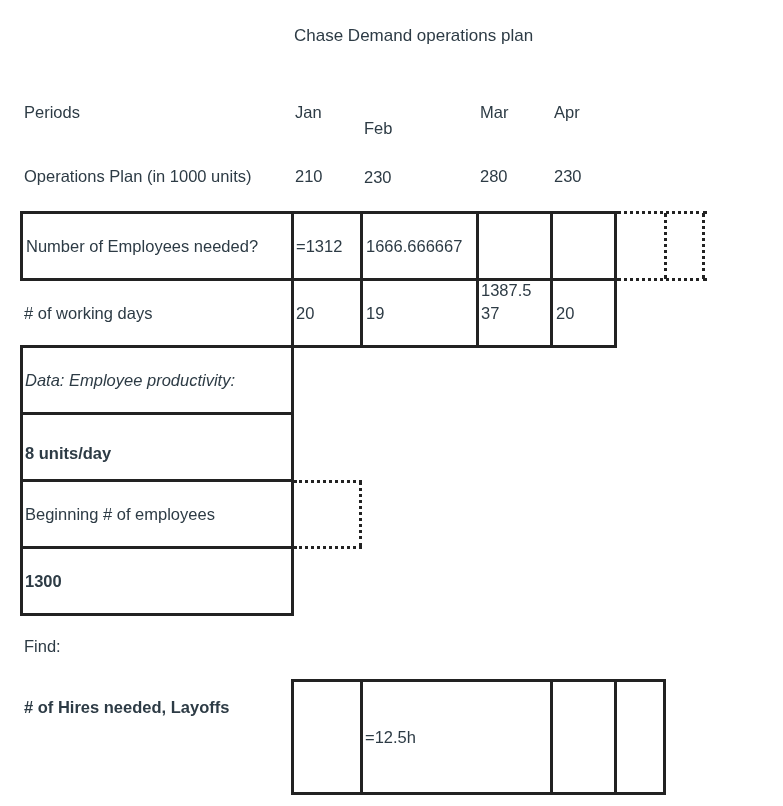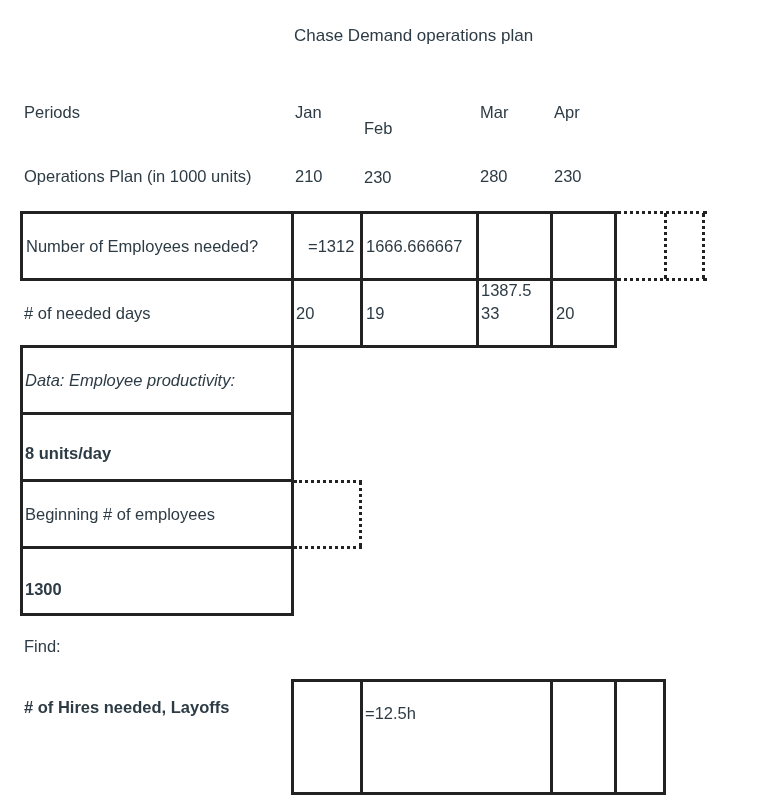--- a/index.html
+++ b/index.html
@@ -45,60 +45,60 @@
   <div class="vline" style="left:476px; top:211px; height:137px;"></div>
   <div class="vline" style="left:550px; top:211px; height:137px;"></div>
   <div class="vline" style="left:614px; top:211px; height:137px;"></div>
 
   <div class="dot-h" style="left:617px; top:211px; width:90px;"></div>
   <div class="dot-h" style="left:617px; top:278px; width:90px;"></div>
   <div class="dot-v" style="left:664px; top:213px; height:66px;"></div>
   <div class="dot-v" style="left:702px; top:213px; height:66px;"></div>
 
   <div class="cell" style="left:23px; top:214px; width:268px; height:64px;">Number of Employees needed?</div>
-  <div class="cell" style="left:294px; top:214px; width:66px; height:64px; padding-left:14px;">=1312</div>
+  <div class="cell" style="left:294px; top:214px; width:66px; height:64px; padding-left:2px;">=1312</div>
   <div class="cell" style="left:363px; top:214px; width:113px; height:64px; padding-left:3px;">1666.666667</div>
   <div class="cell" style="left:479px; top:214px; width:71px; height:64px; padding-left:2px;margin-top:44px;">1387.5</div>
   <div class="cell" style="left:553px; top:214px; width:61px; height:64px;"></div>
 
-  <div class="cell" style="left:21px; top:281px; width:268px; height:64px;"># of needed days</div>
+  <div class="cell" style="left:21px; top:281px; width:268px; height:64px;"># of working days</div>
   <div class="cell" style="left:294px; top:281px; width:66px; height:64px; padding-left:2px;">20</div>
   <div class="cell" style="left:363px; top:281px; width:113px; height:64px; padding-left:3px;">19</div>
-  <div class="cell" style="left:479px; top:281px; width:71px; height:64px; padding-left:2px;">33</div>
+  <div class="cell" style="left:479px; top:281px; width:71px; height:64px; padding-left:2px;">37</div>
   <div class="cell" style="left:553px; top:281px; width:61px; height:64px; padding-left:3px;">20</div>
 </div>
 
 <div>
   <div class="hline" style="left:20px; top:345px; width:274px;"></div>
   <div class="hline" style="left:20px; top:412px; width:274px;"></div>
   <div class="hline" style="left:20px; top:479px; width:274px;"></div>
   <div class="hline" style="left:20px; top:546px; width:274px;"></div>
   <div class="hline" style="left:20px; top:613px; width:274px;"></div>
   <div class="vline" style="left:20px; top:345px; height:271px;"></div>
 
   <div class="dot-h" style="left:294px; top:480px; width:68px;"></div>
   <div class="dot-h" style="left:294px; top:546px; width:68px;"></div>
   <div class="dot-v" style="left:359px; top:481px; height:66px;"></div>
 
   <div class="cell" style="left:23px; top:348px; width:268px; height:64px; padding-left:2px;font-style:italic;">Data: Employee productivity:</div>
   <div class="cell bold" style="left:23px; top:415px; width:268px; height:76px; padding-left:2px;">8 units/day</div>
   <div class="cell" style="left:23px; top:482px; width:212px; height:64px; padding-left:2px;">Beginning # of employees</div>
-  <div class="cell bold" style="left:23px; top:549px; width:268px; height:64px; padding-left:2px;margin-top:8px;">1300</div>
+  <div class="cell bold" style="left:23px; top:549px; width:268px; height:64px; padding-left:2px;">1300</div>
   <div class="abs" style="left:294px; top:483px; width:64px; height:62px;"></div>
 </div>
 
 <div class="txt" style="left:24px; top:637px;">Find:</div>
 
 <div class="para" style="left:24px; top:694px; width:260px;">
   <div><span class="bold"># of Hires needed, Layoffs</span></div>
 </div>
 
 <div>
   <div class="box" style="left:291px; top:679px; width:375px; height:116px;"></div>
   <div class="vline" style="left:360px; top:679px; height:116px;"></div>
   <div class="vline" style="left:550px; top:679px; height:116px;"></div>
   <div class="vline" style="left:614px; top:679px; height:116px;"></div>
 
   <div class="cell" style="left:294px; top:682px; width:66px; height:110px;"></div>
-  <div class="cell" style="left:363px; top:660px; width:221px; height:106px; padding-left:2px;">=12.5h</div>
+  <div class="cell" style="left:363px; top:684px; width:221px; height:106px; padding-left:2px;">=12.5h</div>
   <div class="cell" style="left:553px; top:682px; width:61px; height:110px;"></div>
   <div class="cell" style="left:617px; top:682px; width:46px; height:110px;"></div>
 </div>
 
 </body></html>

